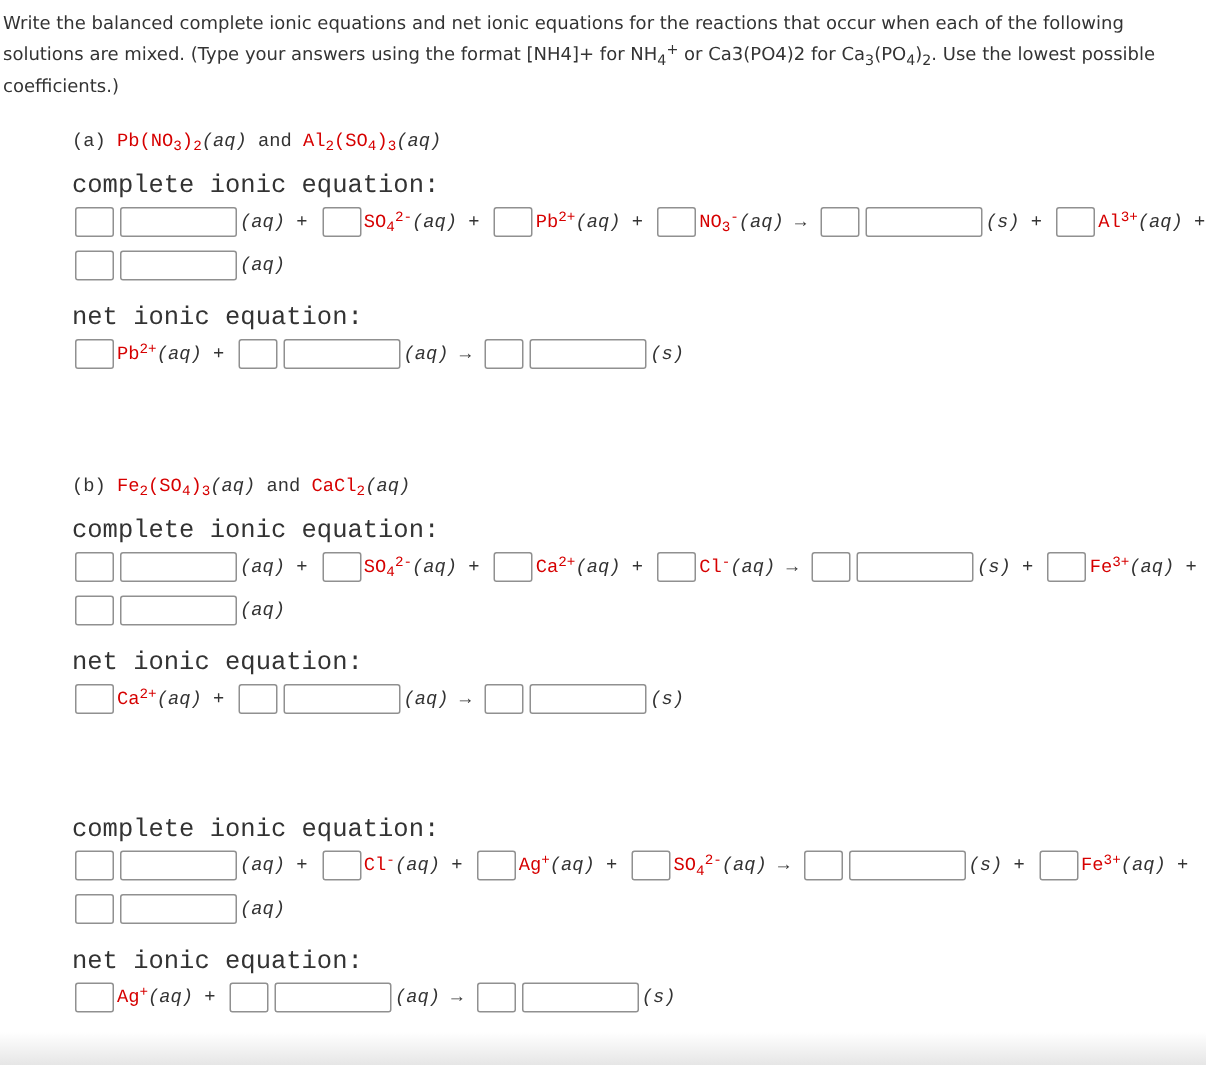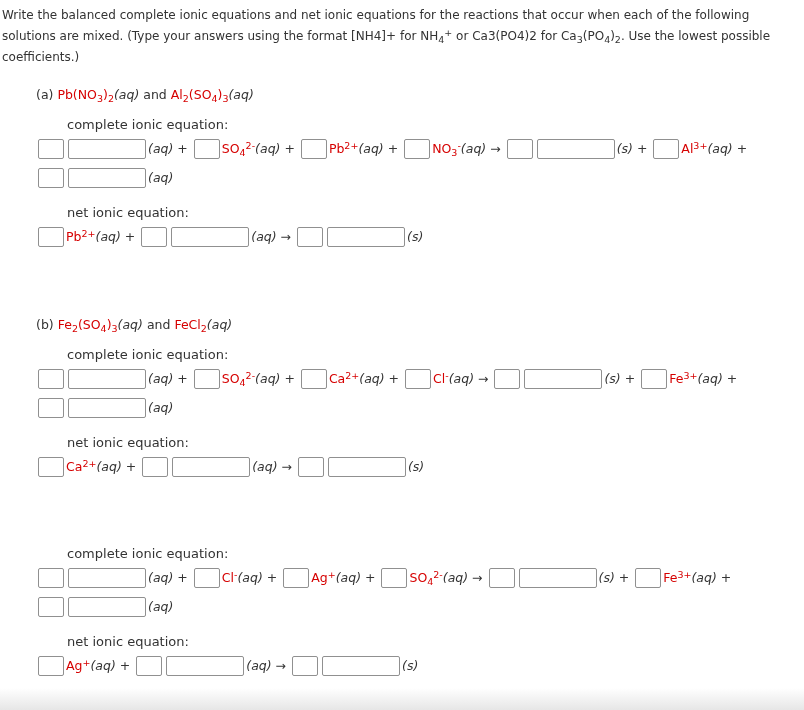--- a/index.html
+++ b/index.html
@@ -14,25 +14,25 @@
     height: 710px;
     background: #ffffff;
     overflow: hidden;
   }
   .instructions {
     padding: 5px 2px 0 2px;
     font-size: 12px;
     line-height: 21px;
     color: #333;
   }
-  .sections { padding-left: 36px; padding-right: 6px; }
+  .sections { padding-left: 48px; padding-right: 6px; font-family: Liberation Mono, monospace; }
   .section { margin-top: 66px; }
   .section.first { margin-top: 17px; }
   .section-heading { font-size: 12.5px; line-height: 19px; }
-  .eq-label { margin-top: 12px; font-size: 13px; line-height: 17px; margin-left: 31px; }
+  .eq-label { margin-top: 12px; font-size: 17px; line-height: 17px; }
   .eq-label.net { margin-top: 14px; }
   .eq-block { margin-top: 0; }
   .eq-line {
     margin-top: 4px;
     white-space: nowrap;
     line-height: 22px;
     height: 24px;
   }
   .eq-line + .eq-line { margin-top: 5px; }
   input.blank {
@@ -77,21 +77,21 @@
           <div class="eq-line"><input type="text" class="blank sm" style=""><input type="text" class="blank lg" style=""><span class="term"><span class="it">(aq)</span><span> + </span></span><input type="text" class="blank sm" style=""><span class="term"><span class="red">SO</span><sub class="red">4</sub><sup class="red">2-</sup><span class="it">(aq)</span><span> + </span></span><input type="text" class="blank sm" style=""><span class="term"><span class="red">Pb</span><sup class="red">2+</sup><span class="it">(aq)</span><span> + </span></span><input type="text" class="blank sm" style=""><span class="term"><span class="red">NO</span><sub class="red">3</sub><sup class="red">-</sup><span class="it">(aq)</span><span> → </span></span><input type="text" class="blank sm" style=""><input type="text" class="blank lg" style=""><span class="term"><span class="it">(s)</span><span> + </span></span><input type="text" class="blank sm" style=""><span class="term"><span class="red">Al</span><sup class="red">3+</sup><span class="it">(aq)</span><span> + </span></span></div>
           <div class="eq-line"><input type="text" class="blank sm" style=""><input type="text" class="blank lg" style=""><span class="term"><span class="it">(aq)</span></span></div>
         </div>
     <div class="eq-label net">net ionic equation:</div>
     <div class="eq-block">
           <div class="eq-line"><input type="text" class="blank sm" style=""><span class="term"><span class="red">Pb</span><sup class="red">2+</sup><span class="it">(aq)</span><span> + </span></span><input type="text" class="blank sm" style=""><input type="text" class="blank lg" style=""><span class="term"><span class="it">(aq)</span><span> → </span></span><input type="text" class="blank sm" style=""><input type="text" class="blank lg" style=""><span class="term"><span class="it">(s)</span></span></div>
         </div>
   </div>
 
   <div class="section">
-    <div class="section-heading"><span>(b) </span><span class="red">Fe</span><sub class="red">2</sub><span class="red">(SO</span><sub class="red">4</sub><span class="red">)</span><sub class="red">3</sub><span class="it">(aq)</span><span> and </span><span class="red">FeCl</span><sub class="red">2</sub><span class="it">(aq)</span></div>
+    <div class="section-heading"><span>(b) </span><span class="red">Fe</span><sub class="red">2</sub><span class="red">(SO</span><sub class="red">4</sub><span class="red">)</span><sub class="red">3</sub><span class="it">(aq)</span><span> and </span><span class="red">CaCl</span><sub class="red">2</sub><span class="it">(aq)</span></div>
     <div class="eq-label">complete ionic equation:</div>
     <div class="eq-block">
           <div class="eq-line"><input type="text" class="blank sm" style=""><input type="text" class="blank lg" style=""><span class="term"><span class="it">(aq)</span><span> + </span></span><input type="text" class="blank sm" style=""><span class="term"><span class="red">SO</span><sub class="red">4</sub><sup class="red">2-</sup><span class="it">(aq)</span><span> + </span></span><input type="text" class="blank sm" style=""><span class="term"><span class="red">Ca</span><sup class="red">2+</sup><span class="it">(aq)</span><span> + </span></span><input type="text" class="blank sm" style=""><span class="term"><span class="red">Cl</span><sup class="red">-</sup><span class="it">(aq)</span><span> → </span></span><input type="text" class="blank sm" style=""><input type="text" class="blank lg" style=""><span class="term"><span class="it">(s)</span><span> + </span></span><input type="text" class="blank sm" style=""><span class="term"><span class="red">Fe</span><sup class="red">3+</sup><span class="it">(aq)</span><span> + </span></span></div>
           <div class="eq-line"><input type="text" class="blank sm" style=""><input type="text" class="blank lg" style=""><span class="term"><span class="it">(aq)</span></span></div>
         </div>
     <div class="eq-label net">net ionic equation:</div>
     <div class="eq-block">
           <div class="eq-line"><input type="text" class="blank sm" style=""><span class="term"><span class="red">Ca</span><sup class="red">2+</sup><span class="it">(aq)</span><span> + </span></span><input type="text" class="blank sm" style=""><input type="text" class="blank lg" style=""><span class="term"><span class="it">(aq)</span><span> → </span></span><input type="text" class="blank sm" style=""><input type="text" class="blank lg" style=""><span class="term"><span class="it">(s)</span></span></div>
         </div>
   </div>

